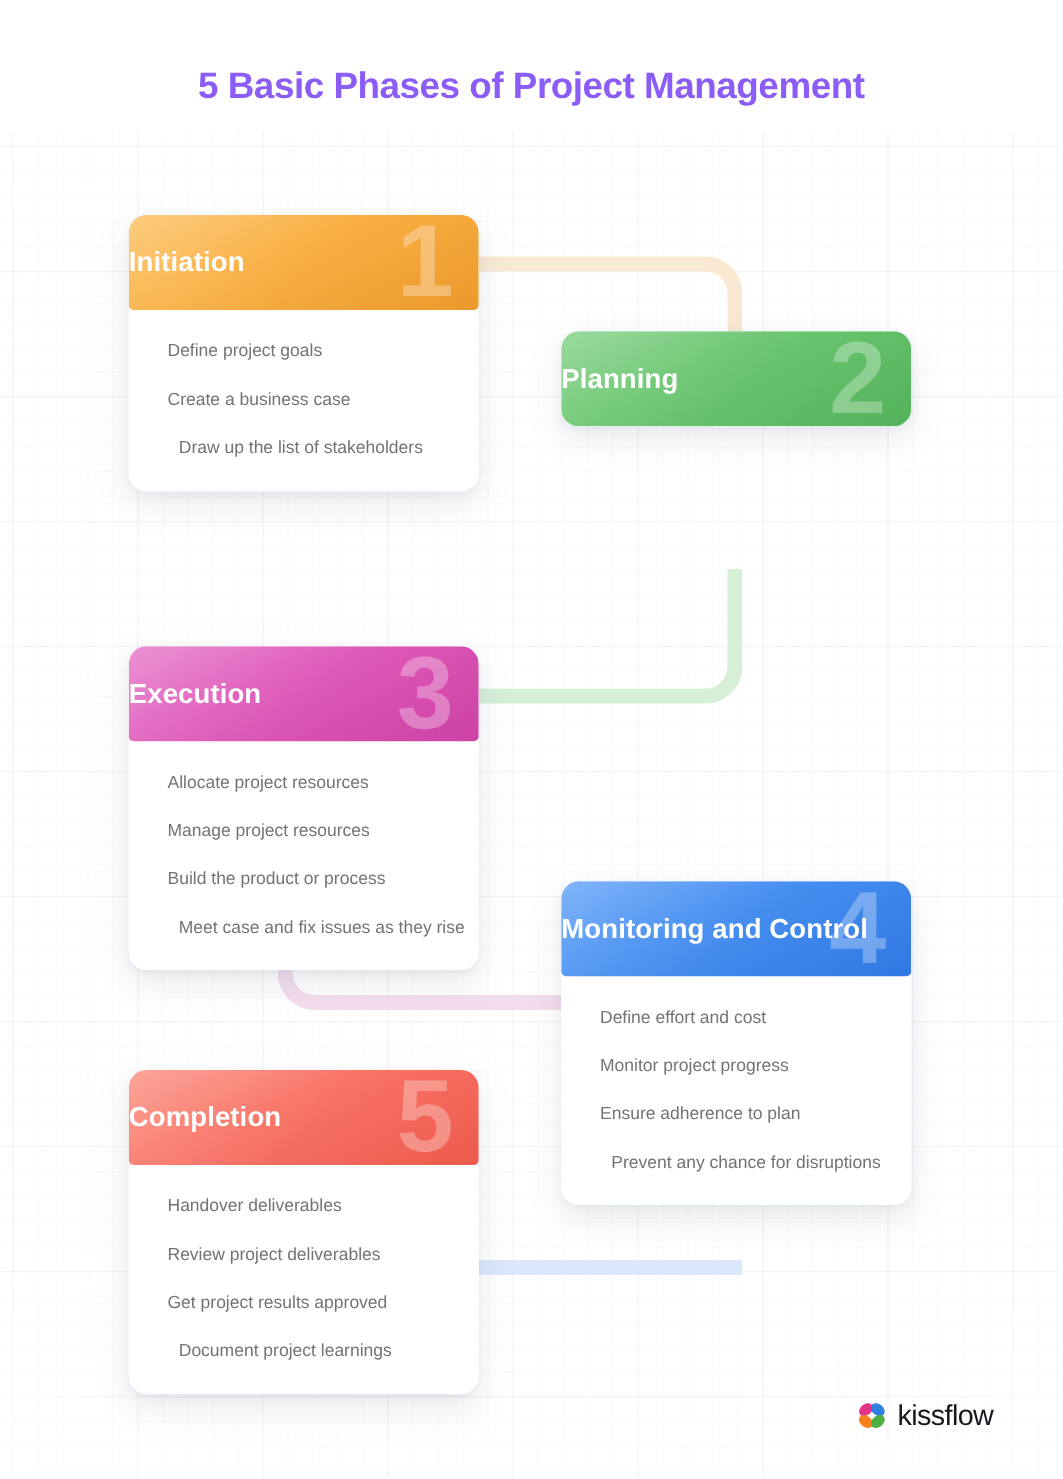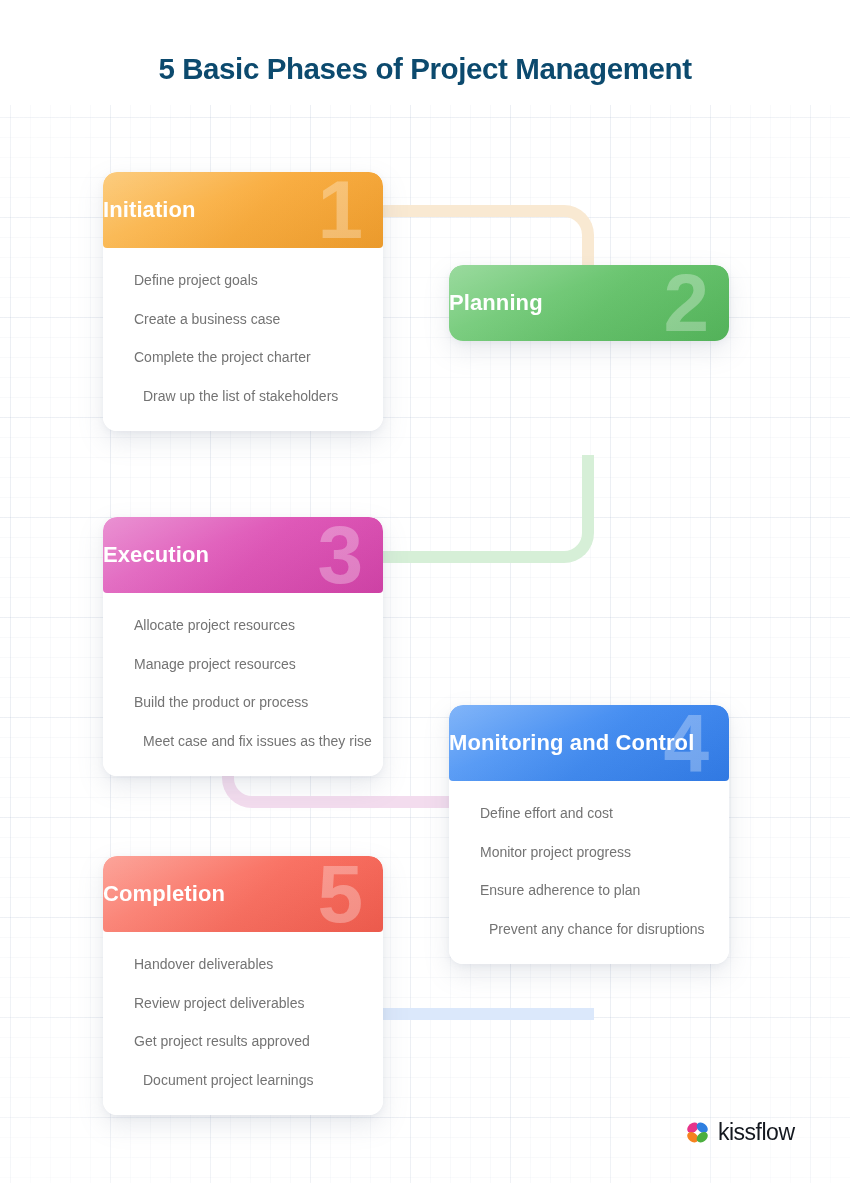--- a/index.html
+++ b/index.html
@@ -38,21 +38,21 @@
 
   
   .page-title {
     position: absolute;
     left: 0; top: 52px;
     width: 850px;
     text-align: center;
     font-size: 29.5px;
     font-weight: 700;
     letter-spacing: -0.4px;
-    color: #0c4a6e;
+    color: #8b5cf6;
     font-family: "Liberation Sans", sans-serif;
   }
 
   
   .connector {
     position: absolute;
     border-style: solid;
     background: transparent;
     pointer-events: none;
   }
@@ -172,21 +172,20 @@
 
   <div class="card" style="left:103px; top:172px;">
     <div class="card-inner">
       <div class="card-header" style="background:linear-gradient(135deg,#fbbe5b 0%,#f9a937 55%,#f7a22e 100%);">
         <span class="card-number">1</span>
         <span class="card-title">Initiation</span>
       </div>
       <ul class="card-list">
         <li>Define project goals</li>
         <li>Create a business case</li>
-        <li>Complete the project charter</li>
         <li>Draw up the list of stakeholders</li>
       </ul>
     </div>
   </div>
 
   <div class="card" style="left:449px; top:265px;">
     <div class="card-inner">
       <div class="card-header" style="background:linear-gradient(135deg,#7ed083 0%,#61c167 55%,#57bb5e 100%);">
         <span class="card-number">2</span>
         <span class="card-title">Planning</span>

